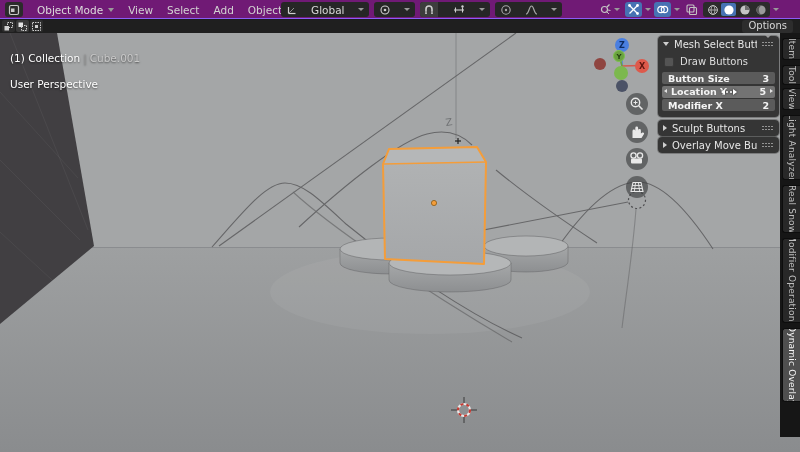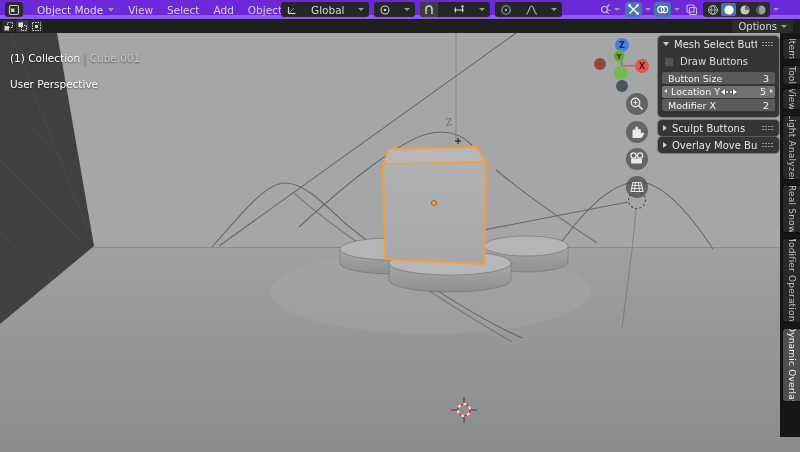--- a/index.html
+++ b/index.html
@@ -1,22 +1,22 @@
 <!DOCTYPE html>
 <html><head>
 <meta charset="utf-8">
 <style>
   html,body{margin:0;padding:0;background:#111;}
   *{box-sizing:border-box;}
   #app{position:relative;width:800px;height:452px;overflow:hidden;
        font-family:"DejaVu Sans","Liberation Sans",sans-serif;background:#1c1c1c;}
 
   
-  .header{position:absolute;left:0;top:0;width:800px;height:19px;background:#6d28d9;
-          border-bottom:4px solid #8b5cf6;z-index:30;}
+  .header{position:absolute;left:0;top:0;width:800px;height:19px;background:#701a75;
+          border-bottom:1px solid #8b5cf6;z-index:30;}
   .h-left{position:absolute;left:5px;top:0;height:19px;display:flex;align-items:center;gap:14px;}
   .editor-btn{display:flex;align-items:center;justify-content:center;width:18px;height:15px;
               background:#2b2b2b;border-radius:3px;border:none;padding:0;cursor:default;}
   .mode-sel{display:flex;align-items:center;gap:5px;color:#dcdcdc;font-size:10.5px;}
   .menu-item{color:#d2d2d2;font-size:10.5px;}
   .chev{width:0;height:0;border-left:3.5px solid transparent;border-right:3.5px solid transparent;
         border-top:4px solid #9a9a9a;display:inline-block;}
   .chev.sm{border-left-width:3px;border-right-width:3px;border-top-width:3.5px;}
 
   .h-center{position:absolute;left:281px;top:2px;height:15px;display:flex;align-items:center;gap:5px;}
@@ -32,21 +32,21 @@
   .shade{width:15px;height:13px;display:flex;align-items:center;justify-content:center;border-radius:2px;}
   .shade.on{background:#4772b3;}
 
   
   .toolbar{position:absolute;left:0;top:20px;width:800px;height:13px;background:#1f1f1f;z-index:29;}
   .tleft{position:absolute;left:2px;top:0;display:flex;gap:1px;}
   .tool-icon{width:13px;height:12px;background:#2d2d2d;border-radius:2px;display:flex;
              align-items:center;justify-content:center;}
   .tool-icon.mid{background:#3a3a3a;}
   .options-btn{position:absolute;right:7px;top:0;height:13px;display:flex;align-items:center;gap:4px;
-               background:#2d2d2d;border-radius:3px;padding:0 6px;color:#d8d8d8;font-size:10px;}
+               background:#2d2d2d;border-radius:3px;padding:0 6px;color:#d8d8d8;font-size:10px;flex-direction:column;}
 
   
   .scene{position:absolute;left:0;top:0;z-index:1;}
 
   .vp-text{position:absolute;z-index:5;color:#ffffff;font-size:10.5px;
            text-shadow:0 1px 2px rgba(0,0,0,.55);}
   .vp-line2 span.dim{color:#c9c9c9;}
   .vp-line2 span.sep{color:#9a9a9a;margin:0 3px;}
 
   
@@ -61,21 +61,21 @@
           border-left:4px solid #cfcfcf;display:inline-block;}
   .grip{position:relative;width:12px;height:5px;flex:none;}
   .grip i{position:absolute;left:0;top:0;width:1.5px;height:1.5px;background:#949494;
           box-shadow:3px 0 #949494,6px 0 #949494,9px 0 #949494,
                      0 3px #949494,3px 3px #949494,6px 3px #949494,9px 3px #949494;}
   .p-body{padding:2px 4px 6px 4px;}
   .check-row{display:flex;align-items:center;gap:6px;height:15px;margin-bottom:3px;
              color:#dedede;font-size:10px;padding-left:2px;}
   .cbox{width:10px;height:10px;background:#545454;border:1px solid #393939;border-radius:2px;flex:none;}
   .slider{position:relative;display:flex;align-items:center;height:12px;margin-top:1.5px;
-          background:#5b5b5b;border-radius:2px;padding:0 6px;color:#f4f4f4;font-size:9.5px;}
+          background:#5b5b5b;border-radius:2px;padding:0 6px;color:#f4f4f4;font-size:9.5px;font-weight:bold;}
   .slider .s-label{flex:1;white-space:nowrap;}
   .slider.hl{background:#737373;padding:0 9px;}
   .arrow-l{position:absolute;left:2px;top:3.5px;width:0;height:0;
            border-top:2.5px solid transparent;border-bottom:2.5px solid transparent;
            border-right:3.5px solid #e3e3e3;}
   .arrow-r{position:absolute;right:2px;top:3.5px;width:0;height:0;
            border-top:2.5px solid transparent;border-bottom:2.5px solid transparent;
            border-left:3.5px solid #e3e3e3;}
   .dragcur{position:absolute;left:52%;top:3px;display:flex;align-items:center;gap:1.5px;
            filter:drop-shadow(0 0 1px #222);}

